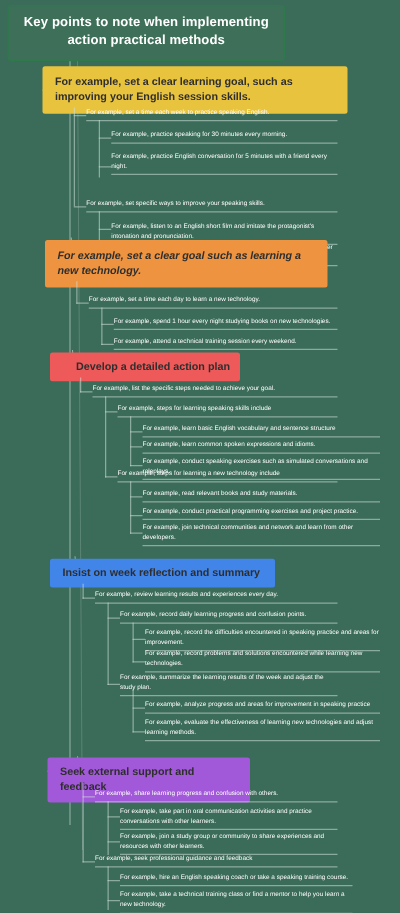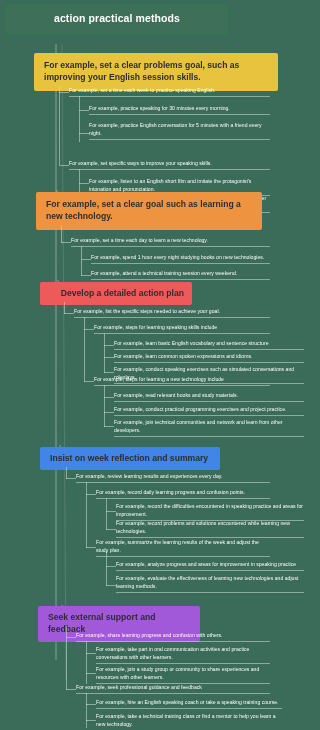--- a/index.html
+++ b/index.html
@@ -110,46 +110,47 @@
 
     <path d="M 57,190 C 57,200 62,206 70,206 L 36,206"></path>
     <path d="M 58,280 C 58,288 63,293 71,293 L 40,293"></path>
     <path d="M 60,445 C 60,452 65,457 72,457 L 40,457"></path>
     <path d="M 62,605 C 62,612 67,617 74,617 L 38,617"></path>
 
     <path d="M 62,44 L 66,680" style="stroke-opacity:0.35"></path>
   </svg>
 
   <div class="root-node">
+    <span>Key points to note when implementing</span>
     <span class="line2">action practical methods</span>
   </div>
 
   <div class="branch branch-yellow two-line" style="left:34px; top:53px; width:244px;">
-    <span>For example, set a clear problems goal, such as</span><br>
+    <span>For example, set a clear learning goal, such as</span><br>
     <span>improving your English session skills.</span>
   </div>
 
   <div class="vline" style="left:59px; top:86px; height:79px;"></div>
   <div class="hline" style="left:59px; top:92px; width:10px;"></div>
   <div class="hline" style="left:59px; top:165px; width:10px;"></div>
   <div class="vline" style="left:79px; top:96px; height:46px;"></div>
   <div class="hline" style="left:79px; top:110px; width:10px;"></div>
   <div class="hline" style="left:79px; top:133px; width:10px;"></div>
   <div class="vline" style="left:79px; top:169px; height:46px;"></div>
   <div class="hline" style="left:79px; top:183px; width:10px;"></div>
   <div class="hline" style="left:79px; top:206px; width:10px;"></div>
 
   <div class="sub" style="left:69px; top:87px; width:201px;">For example, set a time each week to practice speaking English.</div>
   <div class="sub" style="left:89px; top:105px; width:181px;">For example, practice speaking for 30 minutes every morning.</div>
   <div class="sub" style="left:89px; top:122px; width:181px;">For example, practice English conversation for 5 minutes with a friend every night.</div>
   <div class="sub" style="left:69px; top:160px; width:201px;">For example, set specific ways to improve your speaking skills.</div>
   <div class="sub" style="left:89px; top:178px; width:181px;">For example, listen to an English short film and imitate the protagonist's intonation and pronunciation.</div>
   <div class="sub" style="left:89px; top:195px; width:181px;">For example, join an English speaking club to practice conversation with other learners.</div>
 
-  <div class="branch branch-orange two-line" style="left:36px; top:192px; width:226px;">
+  <div class="branch branch-orange two-line" style="left:36px; top:192px; width:226px;font-style:italic;">
     <span>For example, set a clear goal such as learning a</span><br>
     <span>new technology.</span>
   </div>
 
   <div class="vline" style="left:61px; top:225px; height:18px;"></div>
   <div class="hline" style="left:61px; top:242px; width:10px;"></div>
   <div class="vline" style="left:81px; top:246px; height:30px;"></div>
   <div class="hline" style="left:81px; top:259px; width:10px;"></div>
   <div class="hline" style="left:81px; top:275px; width:10px;"></div>
 

